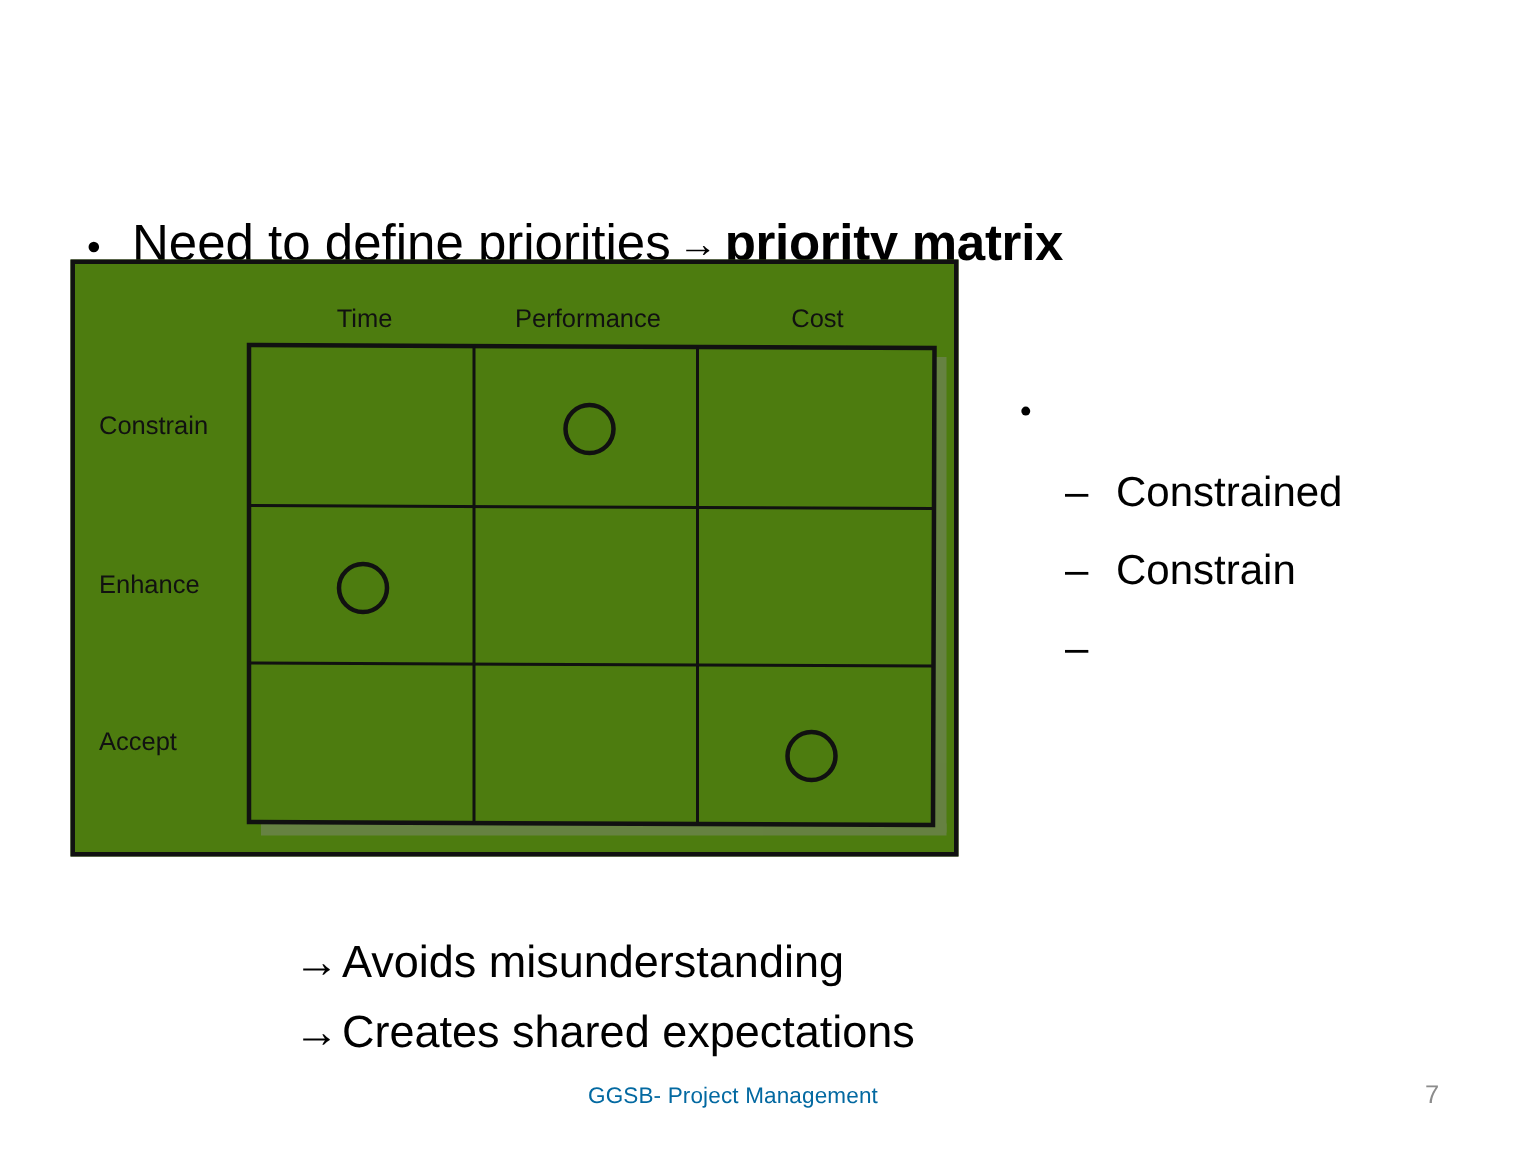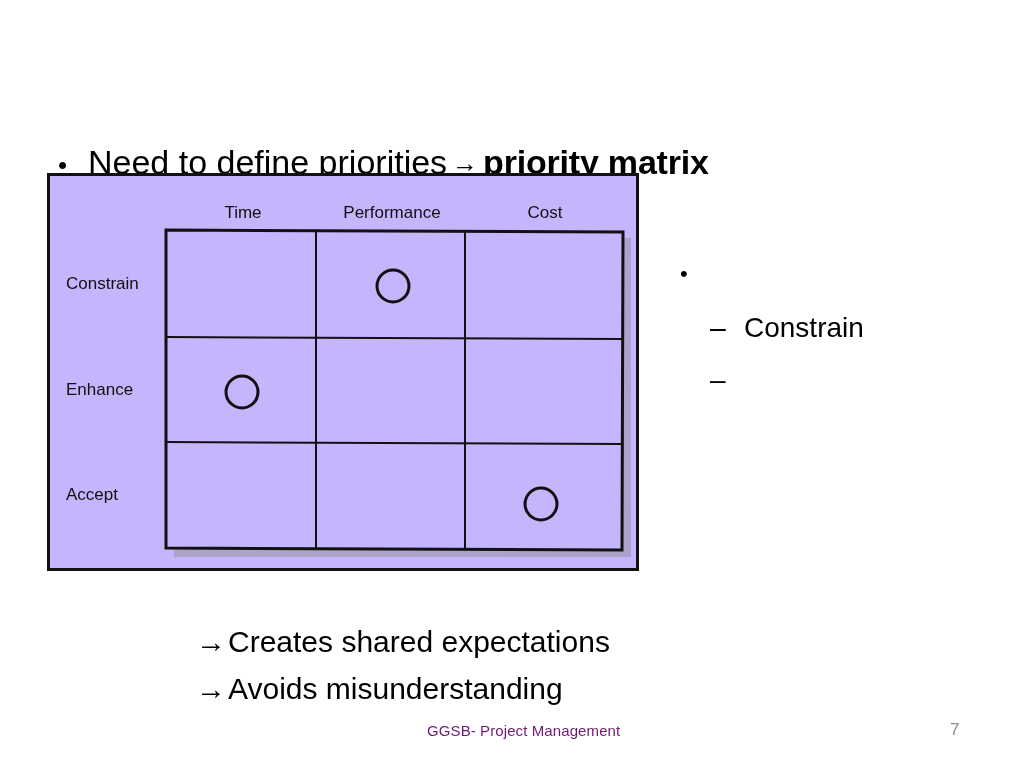--- a/index.html
+++ b/index.html
@@ -44,21 +44,21 @@
   #title-bullet .t-bold { font-weight: 700; letter-spacing: -0.2px; }
 
   
   #matrix-figure {
     position: absolute;
     left: 47px;
     top: 173px;
     width: 592px;
     height: 398px;
     border: 3px solid #111;
-    background: #c4b5fd;
+    background: #4d7c0f;
     box-sizing: border-box;
   }
   #matrix-inner {
     position: absolute;
     left: 0;
     top: 0;
     width: 592px;
     height: 398px;
   }
   #matrix-inner svg { display: block; }
@@ -121,24 +121,24 @@
   #arrow-block .arow { display: block; }
   #arrow-block .ar-glyph {
     display: inline-block;
     font-size: 30px;
     margin-right: 2px;
   }
 
   
   #footer-text {
     position: absolute;
-    left: 427px;
+    left: 392px;
     top: 722px;
     font-size: 15px;
-    color: #701a75;
+    color: #0369a1;
     letter-spacing: 0.1px;
   }
   #page-number {
     position: absolute;
     left: 950px;
     top: 720px;
     font-size: 17px;
     color: #8c8c8c;
   }
 </style>
@@ -186,33 +186,34 @@
   </div>
 </div>
 
 <div id="right-block">
   <div class="lvl1">
     <span class="bdot">•</span>
     <br>
   </div>
   <div class="lvl2">
     <span class="dash">–</span>
+    <span>Constrained</span>
   </div>
   <div class="lvl2">
     <span class="dash">–</span>
     <span>Constrain</span>
   </div>
   <div class="lvl2">
     <span class="dash">–</span>
   </div>
 </div>
 
 <div id="arrow-block">
   <span class="arow">
+    <span class="ar-glyph">→</span><span>Avoids misunderstanding</span>
+  </span>
+  <span class="arow">
     <span class="ar-glyph">→</span><span>Creates shared expectations</span>
   </span>
-  <span class="arow">
-    <span class="ar-glyph">→</span><span>Avoids misunderstanding</span>
-  </span>
 </div>
 
 <div id="footer-text">GGSB- Project Management</div>
 <div id="page-number">7</div>
 
 </body></html>

